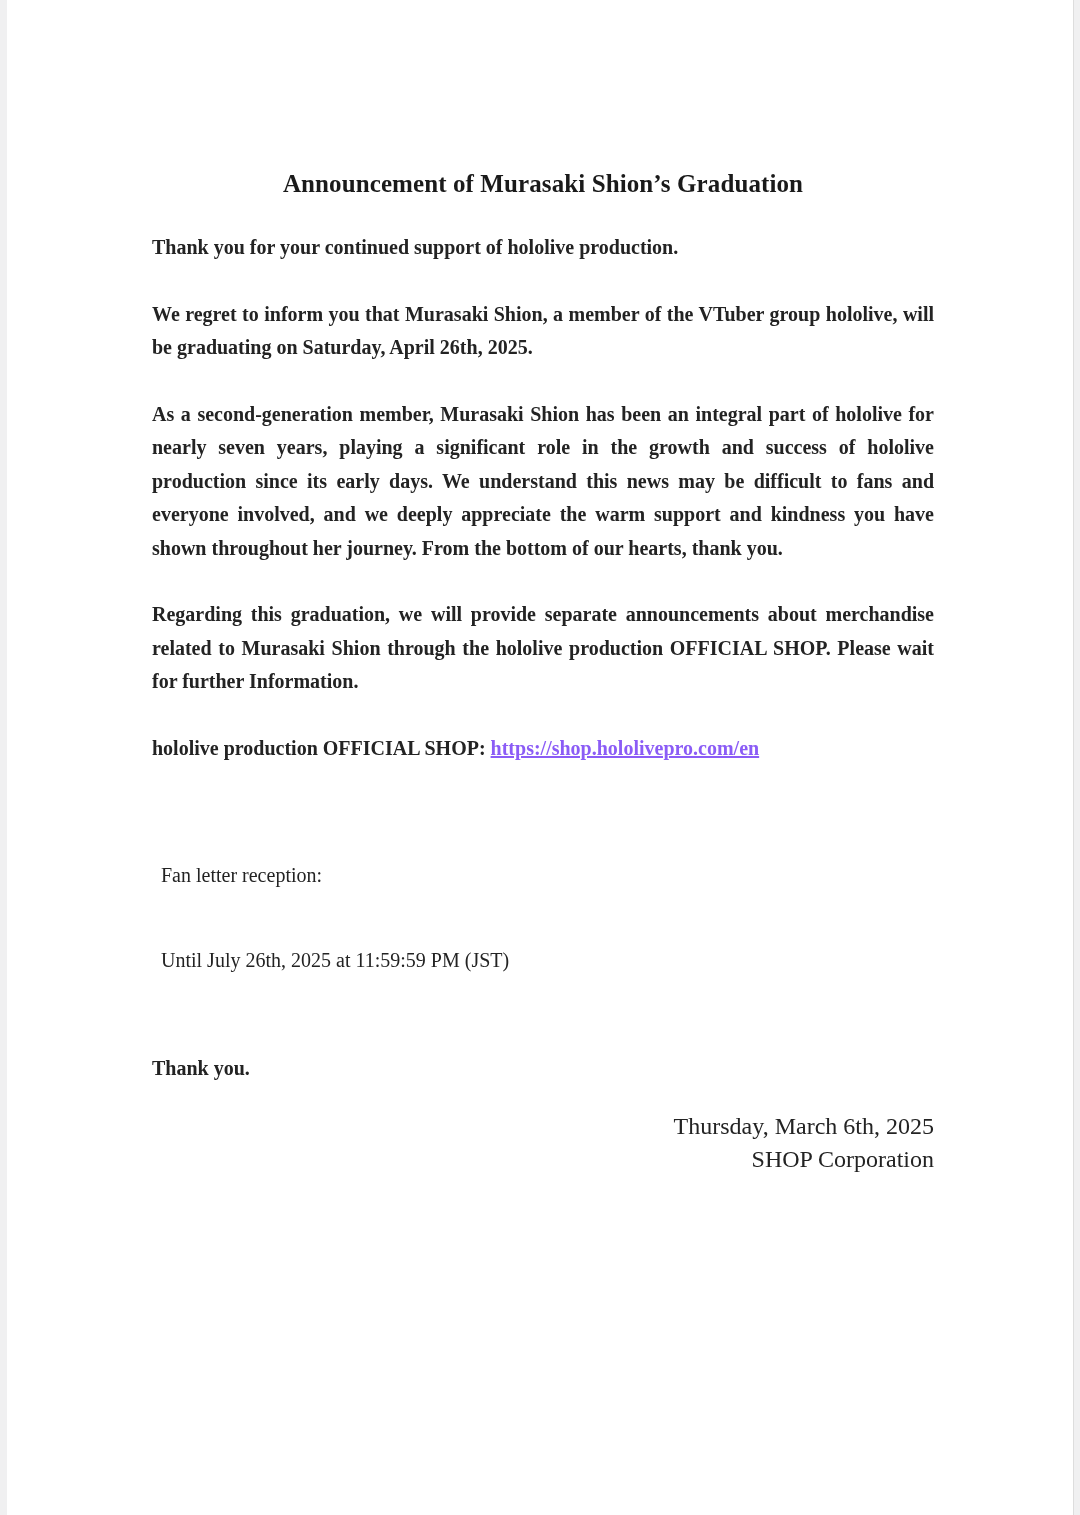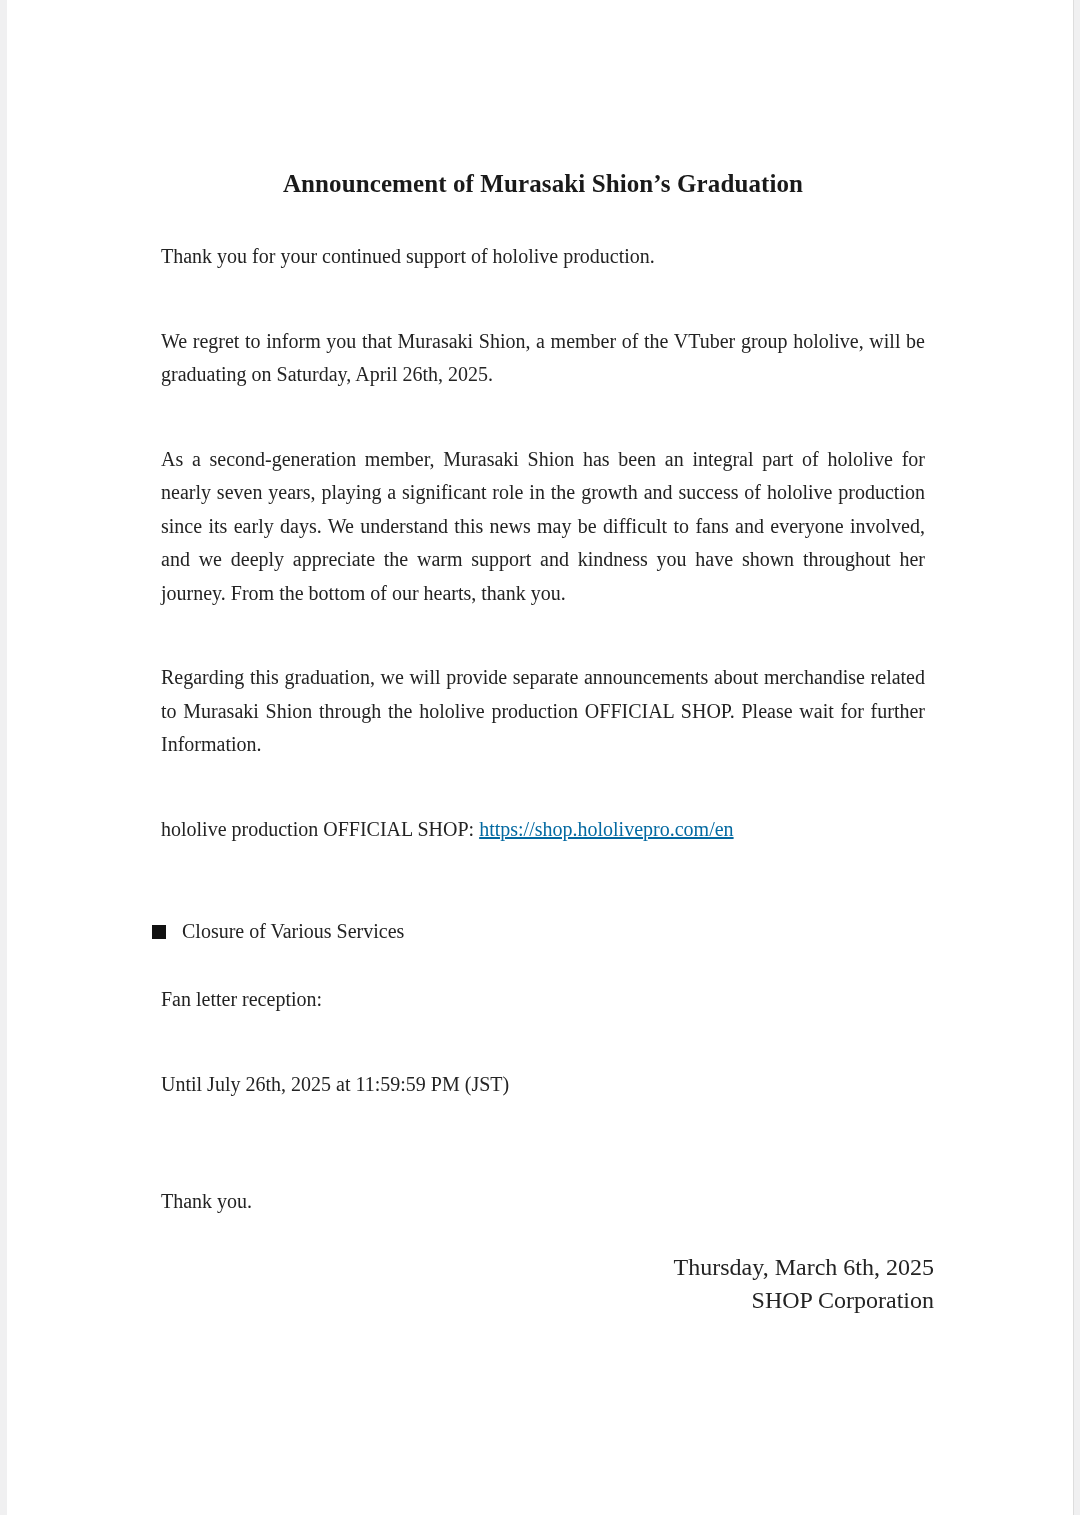--- a/index.html
+++ b/index.html
@@ -57,26 +57,27 @@
     padding: 0;
     text-align: center;
     font-size: 25px;
     font-weight: bold;
     letter-spacing: 0.1px;
     color: #1a1a1a;
     padding-top: 170px;
   }
 
   .para {
-    margin: 9px;
+    margin: 0;
     font-size: 20px;
     line-height: 33.5px;
     text-align: justify;
     text-justify: inter-word;
     color: #232323;
+    font-weight: bold;
   }
 
   .para.left {
     text-align: left;
   }
 
   .gap-sm { height: 24px; }
   .gap-md { height: 33px; }
   .gap-lg { height: 60px; }
 
@@ -139,28 +140,24 @@
       <div class="gap-md"></div>
 
       <p class="para">As a second-generation member, Murasaki Shion has been an integral part of hololive for nearly seven years, playing a significant role in the growth and success of hololive production since its early days. We understand this news may be difficult to fans and everyone involved, and we deeply appreciate the warm support and kindness you have shown throughout her journey. From the bottom of our hearts, thank you.</p>
 
       <div class="gap-md"></div>
 
       <p class="para">Regarding this graduation, we will provide separate announcements about merchandise related to Murasaki Shion through the hololive production OFFICIAL SHOP. Please wait for further Information.</p>
 
       <div class="gap-md"></div>
 
-      <p class="para left"><span>hololive production OFFICIAL SHOP:</span><span> </span><a class="link" href="#" style="color: #0369a1;">https://shop.hololivepro.com/en</a></p>
+      <p class="para left"><span>hololive production OFFICIAL SHOP:</span><span> </span><a class="link" href="#" style="color: #8b5cf6;">https://shop.hololivepro.com/en</a></p>
 
       <div class="gap-lg"></div>
 
-      <div class="section-head">
-        <span class="bullet-square"></span>
-        <span>Closure of Various Services</span>
-      </div>
 
       <div class="gap-sm"></div>
 
       <p class="block-line">Fan letter reception:</p>
 
       <div class="gap-md"></div>
 
       <p class="block-line">Until July 26th, 2025 at 11:59:59 PM (JST)</p>
 
       <div class="gap-md"></div>

